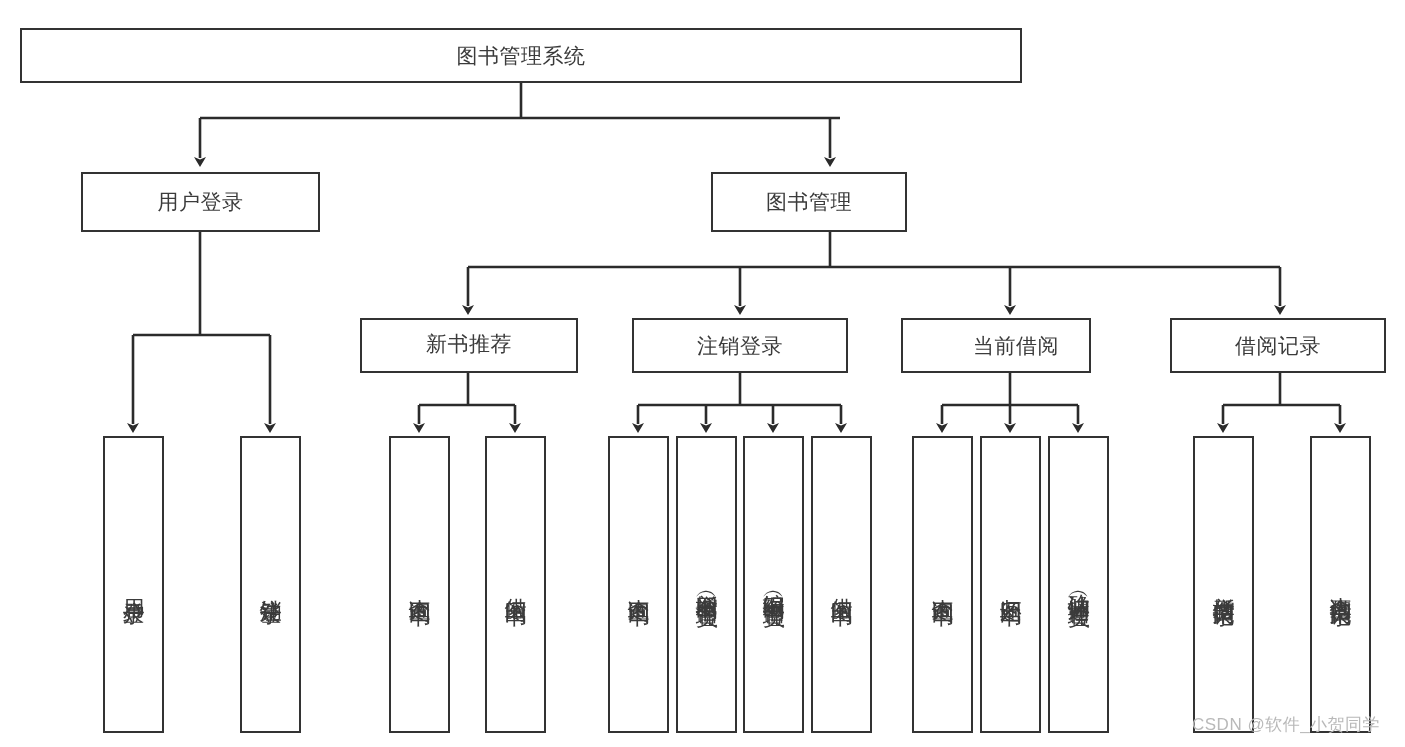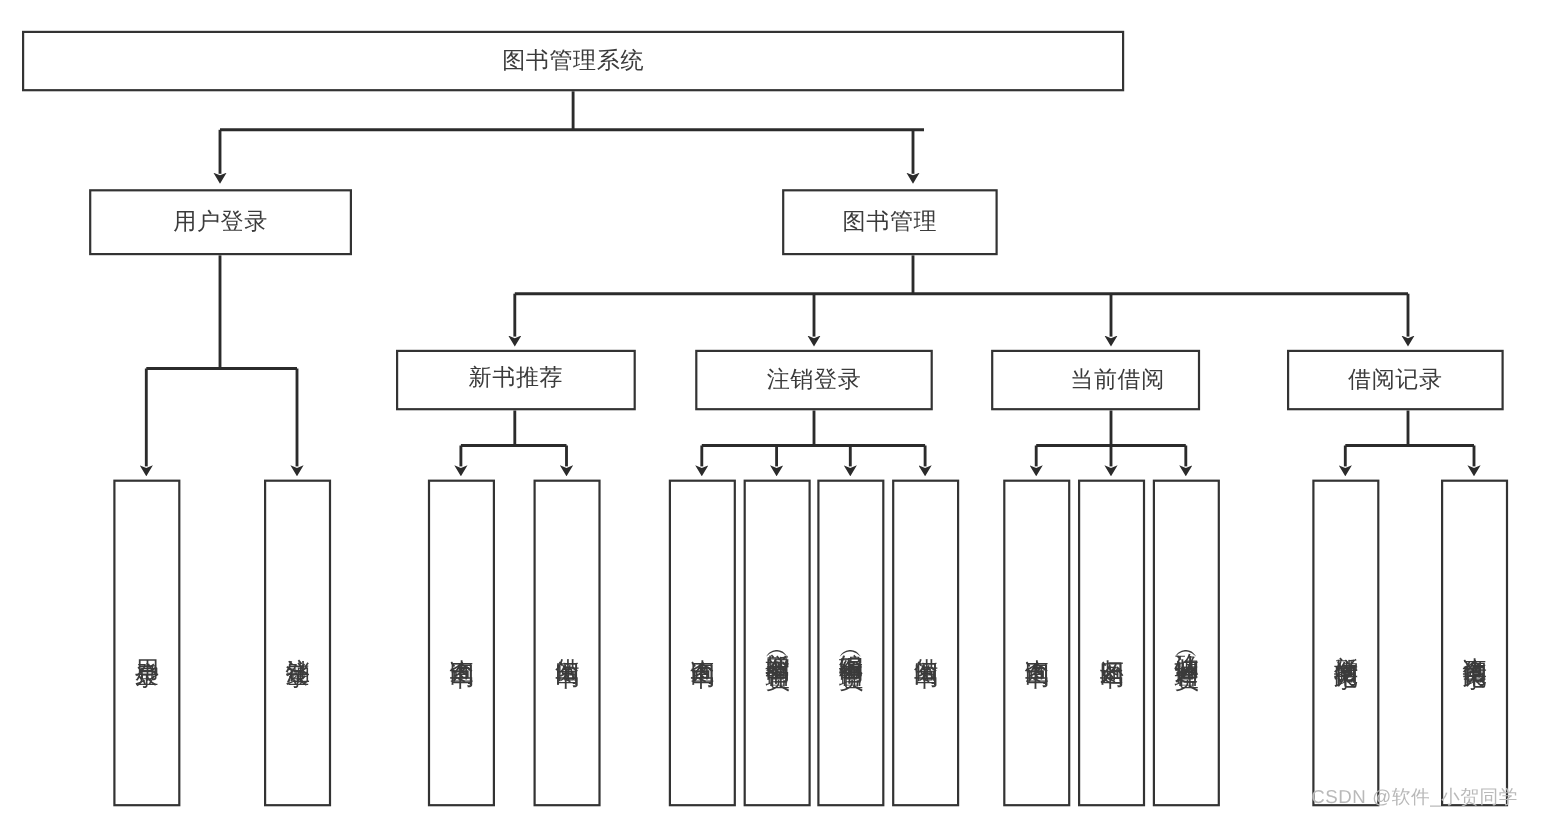--- a/index.html
+++ b/index.html
@@ -129,21 +129,21 @@
 
   <div class="node h" style="left:360px; top:318px; width:218px; height:55px;font-family:Liberation Mono, monospace;">
     <span class="lbl">新书推荐</span>
   </div>
   <div class="node h" style="left:632px; top:318px; width:216px; height:55px;">
     <span class="lbl">注销登录</span>
   </div>
   <div class="node h" style="left:901px; top:318px; width:190px; height:55px;padding-left:40px;">
     <span class="lbl">当前借阅</span>
   </div>
-  <div class="node h" style="left:1170px; top:318px; width:197px; height:55px;">
+  <div class="node h" style="left:1170px; top:318px; width:216px; height:55px;">
     <span class="lbl">借阅记录</span>
   </div>
 
   <div class="node v" style="left:103px; top:436px; width:61px; height:297px;">
     <span class="lbl">用户登录</span>
   </div>
   <div class="node v" style="left:240px; top:436px; width:61px; height:297px;">
     <span class="lbl">注销登录</span>
   </div>
 

